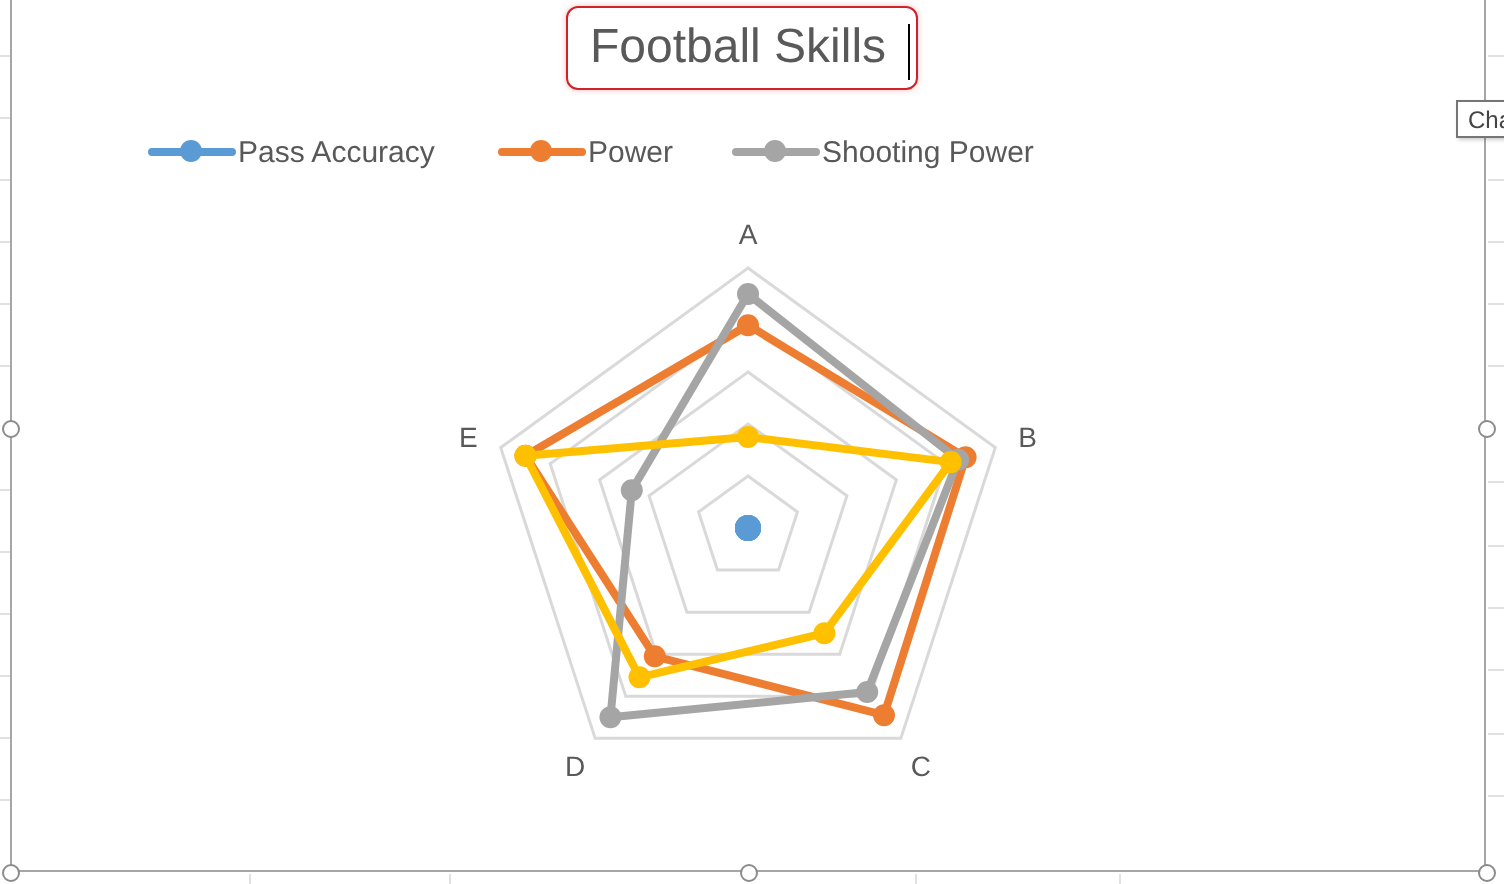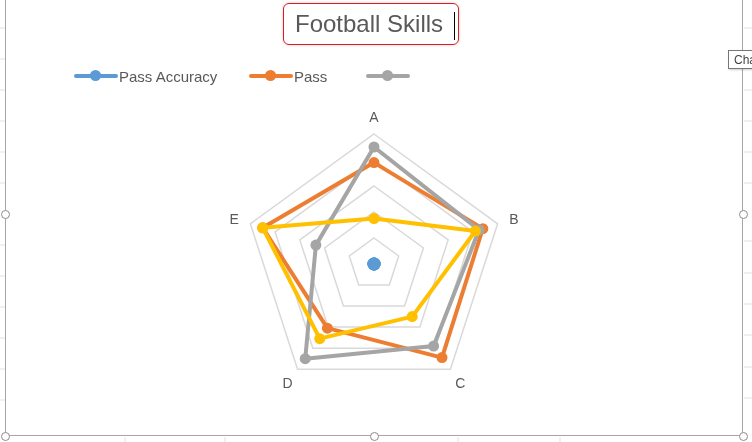--- a/index.html
+++ b/index.html
@@ -140,27 +140,28 @@
       <div class="line" style="background:#5b9bd5"></div>
         <div class="dot" style="background:#5b9bd5"></div>
     </div>
     <span class="legend-label">Pass Accuracy</span>
   </div>
   <div class="legend-item" style="left:249px">
     <div class="legend-swatch">
       <div class="line" style="background:#ed7d31"></div>
         <div class="dot" style="background:#ed7d31"></div>
     </div>
-    <span class="legend-label">Pass</span>
+    <span class="legend-label">Power</span>
   </div>
   <div class="legend-item" style="left:366px">
     <div class="legend-swatch">
       <div class="line" style="background:#a5a5a5"></div>
         <div class="dot" style="background:#a5a5a5"></div>
     </div>
+    <span class="legend-label">Shooting Power</span>
   </div>
 </div>
 
 <div class="tooltip">Cha</div>
 
 <div class="handle" style="left:1px; top:210px"></div>
 <div class="handle" style="left:739px; top:210px"></div>
 <div class="handle" style="left:1px; top:432px"></div>
 <div class="handle" style="left:370px; top:432px"></div>
 <div class="handle" style="left:739px; top:432px"></div>

